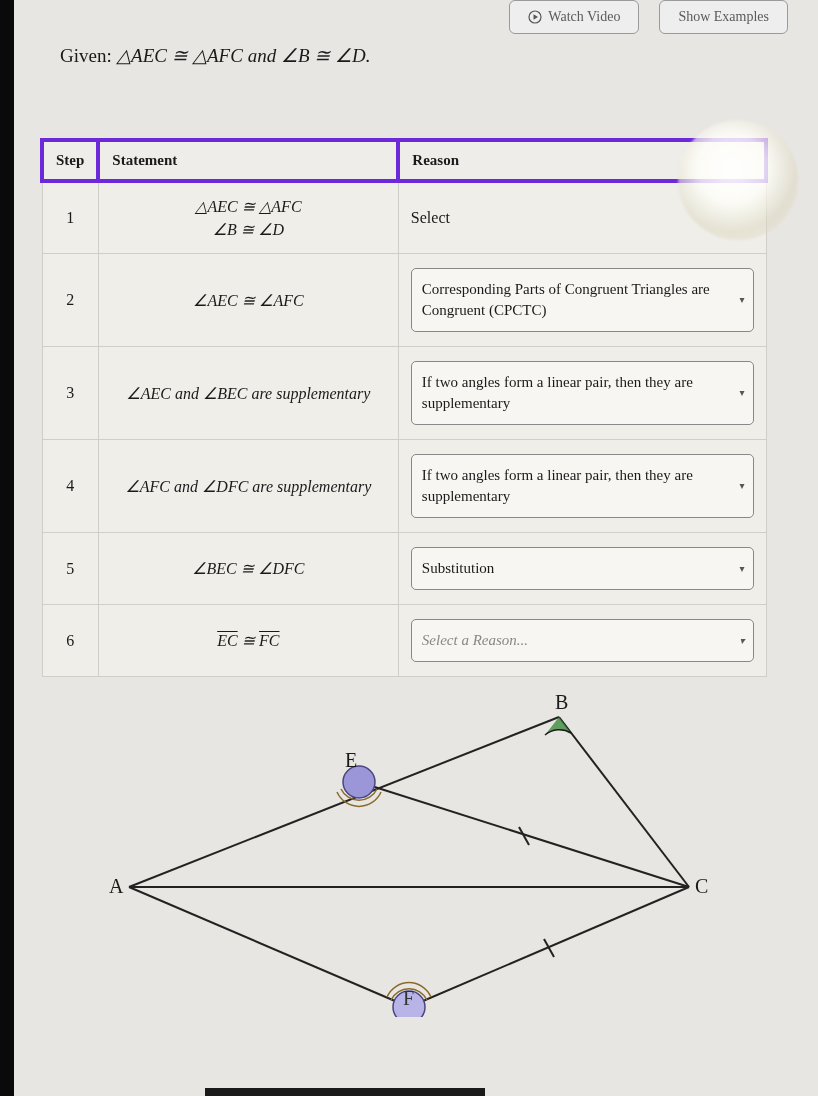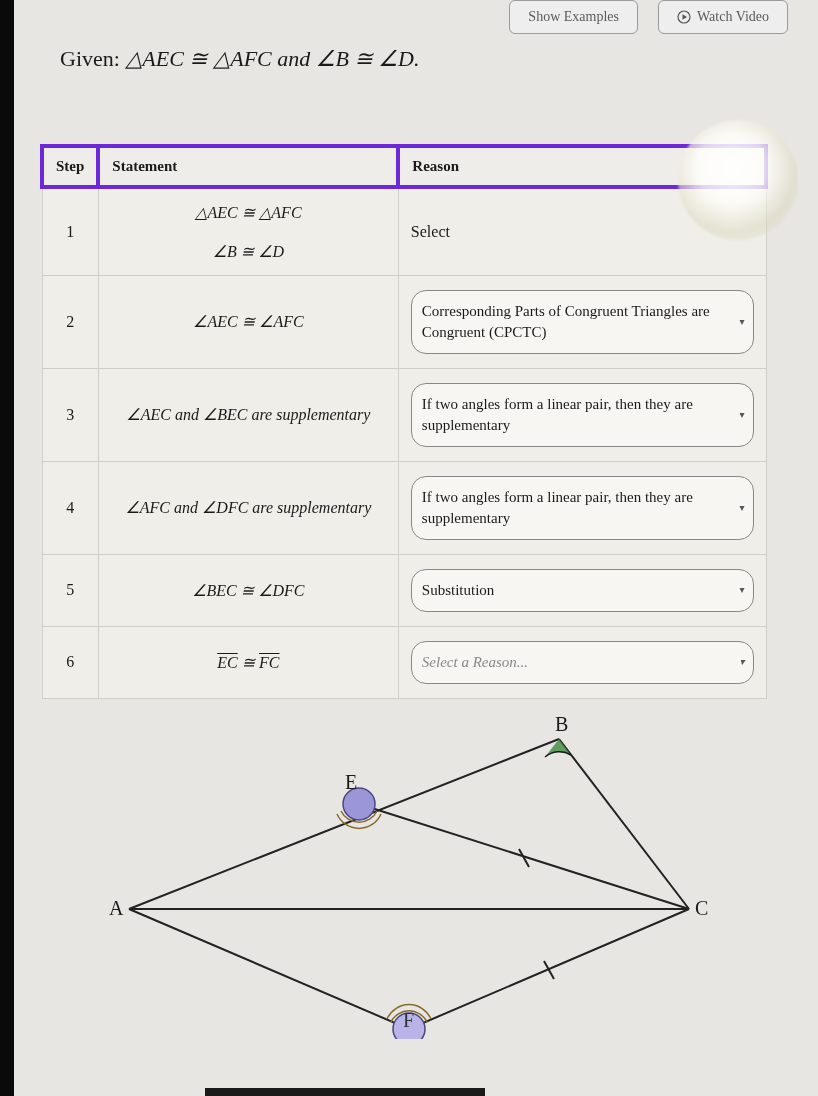--- a/index.html
+++ b/index.html
@@ -27,21 +27,21 @@
       background: #eeeeee;
       cursor: pointer;
       display: flex;
       align-items: center;
       gap: 6px;
       color: #5a5a5a;
     }
     .btn svg { flex-shrink: 0; }
     .problem-text {
       padding: 38px 40px 10px 60px;
-      font-size: 22px;
+      font-size: 19px;
       line-height: 1.9;
     }
     .problem-text p { margin-bottom: 14px; }
     .math { font-style: italic; font-family: 'Times New Roman', serif; }
     .proof-table {
       margin: 40px 30px 10px 40px;
       border-collapse: collapse;
       width: calc(100% - 90px);
     }
     .proof-table th {
@@ -57,21 +57,21 @@
       padding: 14px 12px;
       vertical-align: middle;
       font-size: 16px;
       background: #efeee9;
     }
     .step-col { width: 50px; text-align: center; font-size: 14px; }
     .stmt-col { width: 300px; text-align: center; }
     .reason-col { }
     .reason-select {
       border: 1px solid #888;
-      border-radius: 15px;
+      border-radius: 5px;
       background: #f7f6f3;
       padding: 10px 26px 10px 10px;
       font-size: 15px;
       font-family: Georgia, serif;
       position: relative;
       cursor: pointer;
       line-height: 1.4;
     }
     .reason-select .caret {
       position: absolute;
@@ -121,28 +121,28 @@
       background: #1a1a1a;
     }
   </style>
 </head>
 <body>
 
 <div class="left-edge"></div>
 
 <div class="top-buttons">
   <div class="btn">
-    <span>Show Examples</span>
-  </div>
-  <div class="btn">
     <svg width="14" height="14" viewBox="0 0 14 14">
         <circle cx="7" cy="7" r="6" fill="none" stroke="#555" stroke-width="1.2"></circle>
         <polygon points="5.5,4.2 5.5,9.8 10,7" fill="#555"></polygon>
       </svg>
     <span>Watch Video</span>
+  </div>
+  <div class="btn">
+    <span>Show Examples</span>
   </div>
 </div>
 
 <div class="problem-text">
   <p>
     <span>Given:</span>
     <span class="math">△AEC ≅ △AFC and ∠B ≅ ∠D.</span>
   </p>
 </div>
 
@@ -152,21 +152,21 @@
       <th class="step-col">Step</th>
       <th class="stmt-col">Statement</th>
       <th class="reason-col">Reason</th>
     </tr>
   </thead>
   <tbody id="proof-body">
       <tr>
         <td class="step-col">1</td>
         <td class="stmt-col">
           <div class="math">△AEC ≅ △AFC</div>
-          <div class="math" style="margin-top: 20px; font-style: italic;">∠B ≅ ∠D</div>
+          <div class="math" style="margin-top: 4px; font-style: italic;">∠B ≅ ∠D</div>
         </td>
         <td class="reason-col">Select</td>
       </tr>
       <tr>
         <td class="step-col">2</td>
         <td class="stmt-col">
           <div class="math">∠AEC ≅ ∠AFC</div>
         </td>
         <td class="reason-col">
           <div class="reason-select"><span>Corresponding Parts of Congruent Triangles are Congruent (CPCTC)</span><span class="caret">▾</span></div>

